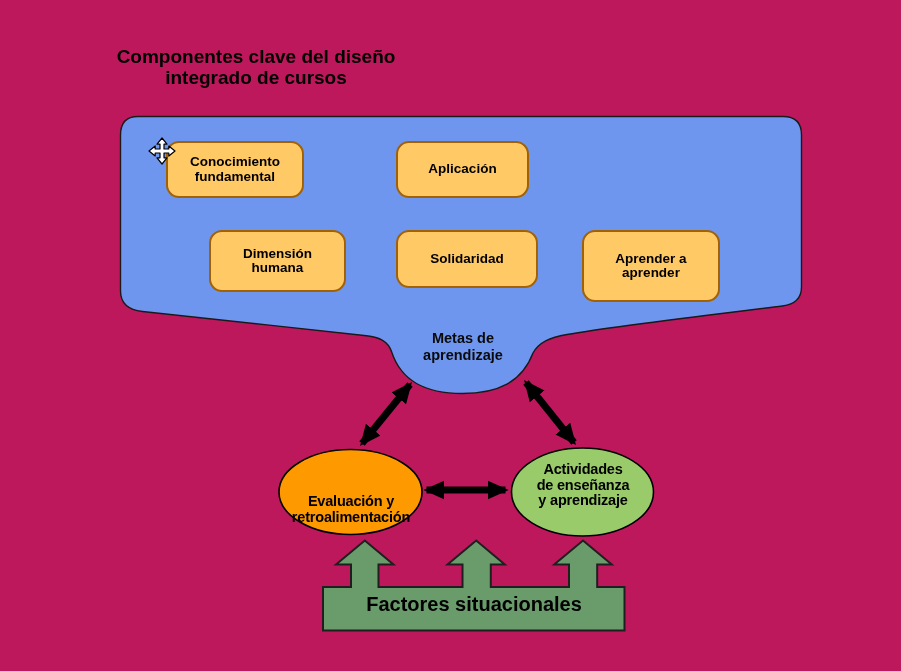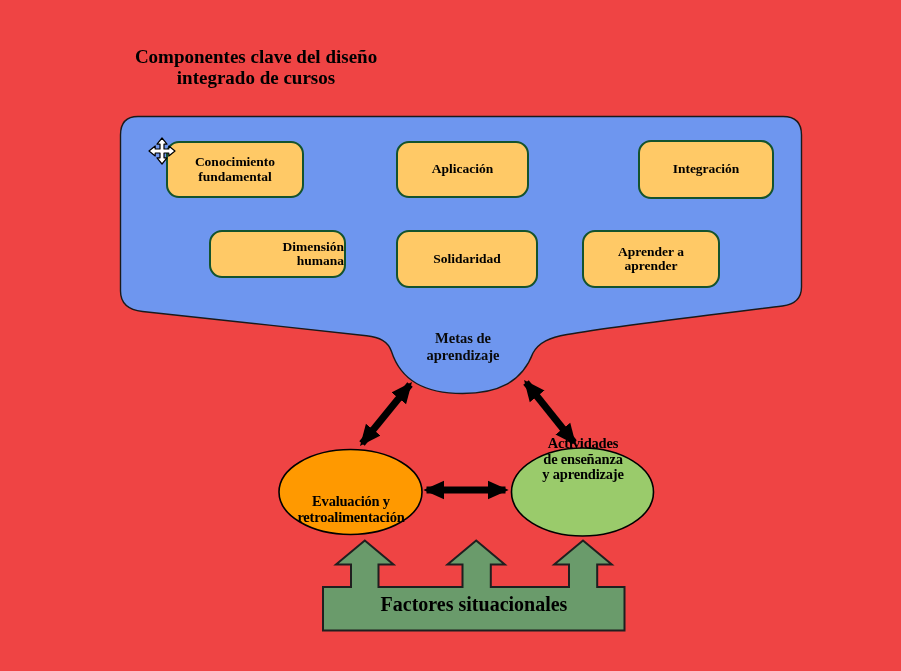--- a/index.html
+++ b/index.html
@@ -1,30 +1,30 @@
 <!DOCTYPE html>
 <html><head>
 <meta charset="utf-8">
 <style>
   html,body{margin:0;padding:0;background:#ffffff;}
-  .canvas{position:relative;width:901px;height:671px;background:#ef4444;overflow:hidden;
-          font-family:Liberation Serif, serif;color:#000;}
+  .canvas{position:relative;width:901px;height:671px;background:#be185d;overflow:hidden;
+          font-family:Liberation Sans, sans-serif;color:#000;}
   .layer{position:absolute;left:0;top:0;}
   .title{position:absolute;left:56px;top:46px;width:400px;text-align:center;
          font-weight:bold;font-size:19px;line-height:21px;color:#000;}
-  .gbox{position:absolute;background:#FFC966;border:2px solid #14532d;border-radius:13px;
+  .gbox{position:absolute;background:#FFC966;border:2px solid #a16207;border-radius:13px;
         display:flex;flex-direction:column;align-items:center;justify-content:center;
         font-weight:bold;font-size:13.5px;line-height:14.5px;text-align:center;color:#000;
         box-sizing:border-box;}
   .metas{position:absolute;left:393px;top:330px;width:140px;text-align:center;
          font-weight:bold;font-size:14.5px;line-height:16.5px;color:#0a0a0a;}
   .ellipse-label{position:absolute;text-align:center;font-weight:bold;font-size:14.5px;
                  line-height:15.5px;letter-spacing:-0.2px;color:#000;}
   .el-left{left:278px;top:475px;width:146px;margin-top:19px;}
-  .el-right{left:512px;top:436px;width:142px;}
+  .el-right{left:512px;top:462px;width:142px;}
   .foundation-label{position:absolute;left:323px;top:587px;width:302px;height:34px;
                     display:flex;align-items:center;justify-content:center;
                     font-weight:bold;font-size:20px;color:#000;}
   .cursor-svg{position:absolute;left:146px;top:135px;}
 </style>
 </head>
 <body>
 
 <div class="canvas">
 
@@ -63,31 +63,28 @@
     <div>integrado de cursos</div>
   </div>
 
   <div class="gbox" style="left:166px;top:141px;width:138px;height:57px;">
     <div>Conocimiento</div>
     <div>fundamental</div>
   </div>
   <div class="gbox" style="left:396px;top:141px;width:133px;height:57px;">
     <div>Aplicación</div>
   </div>
-  <div class="gbox" style="left:638px;top:140px;width:136px;height:59px;">
-    <div>Integración</div>
-  </div>
-  <div class="gbox" style="left:209px;top:230px;width:137px;height:48px;align-items:flex-end;">
+  <div class="gbox" style="left:209px;top:230px;width:137px;height:62px;">
     <div>Dimensión</div>
     <div>humana</div>
   </div>
   <div class="gbox" style="left:396px;top:230px;width:142px;height:58px;">
     <div>Solidaridad</div>
   </div>
-  <div class="gbox" style="left:582px;top:230px;width:138px;height:58px;">
+  <div class="gbox" style="left:582px;top:230px;width:138px;height:72px;">
     <div>Aprender a</div>
     <div>aprender</div>
   </div>
 
   <div class="metas">
     <div>Metas de</div>
     <div>aprendizaje</div>
   </div>
 
   <div class="ellipse-label el-left">

